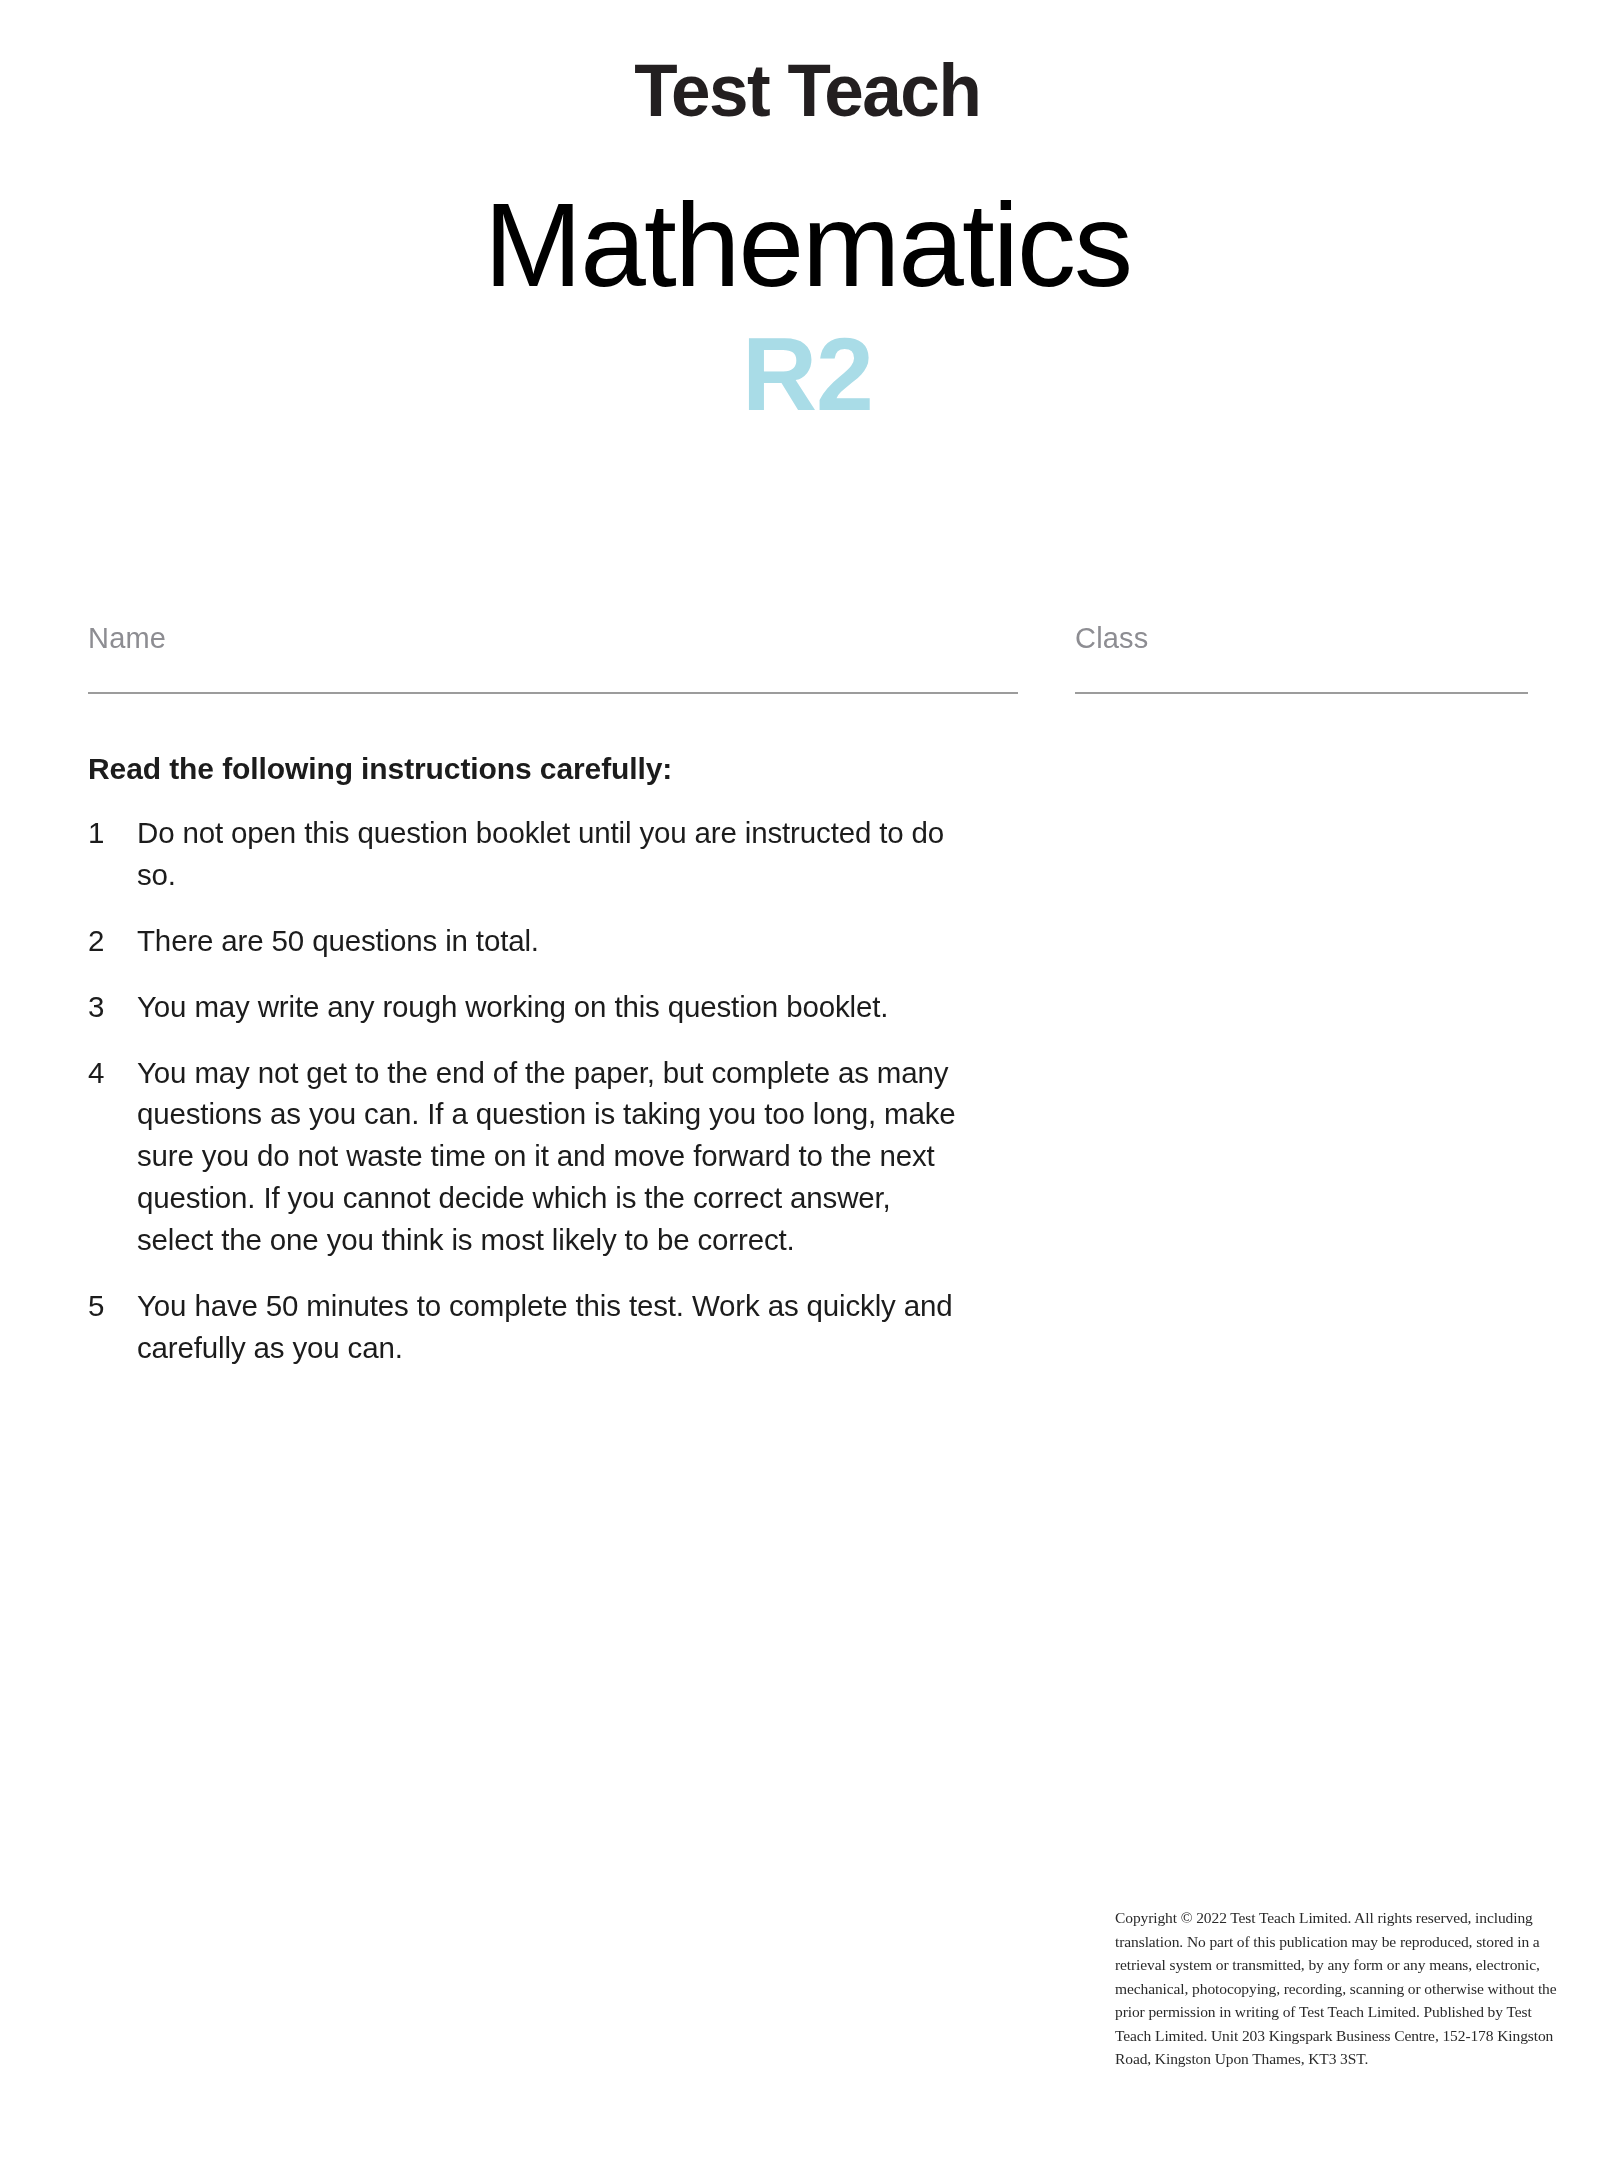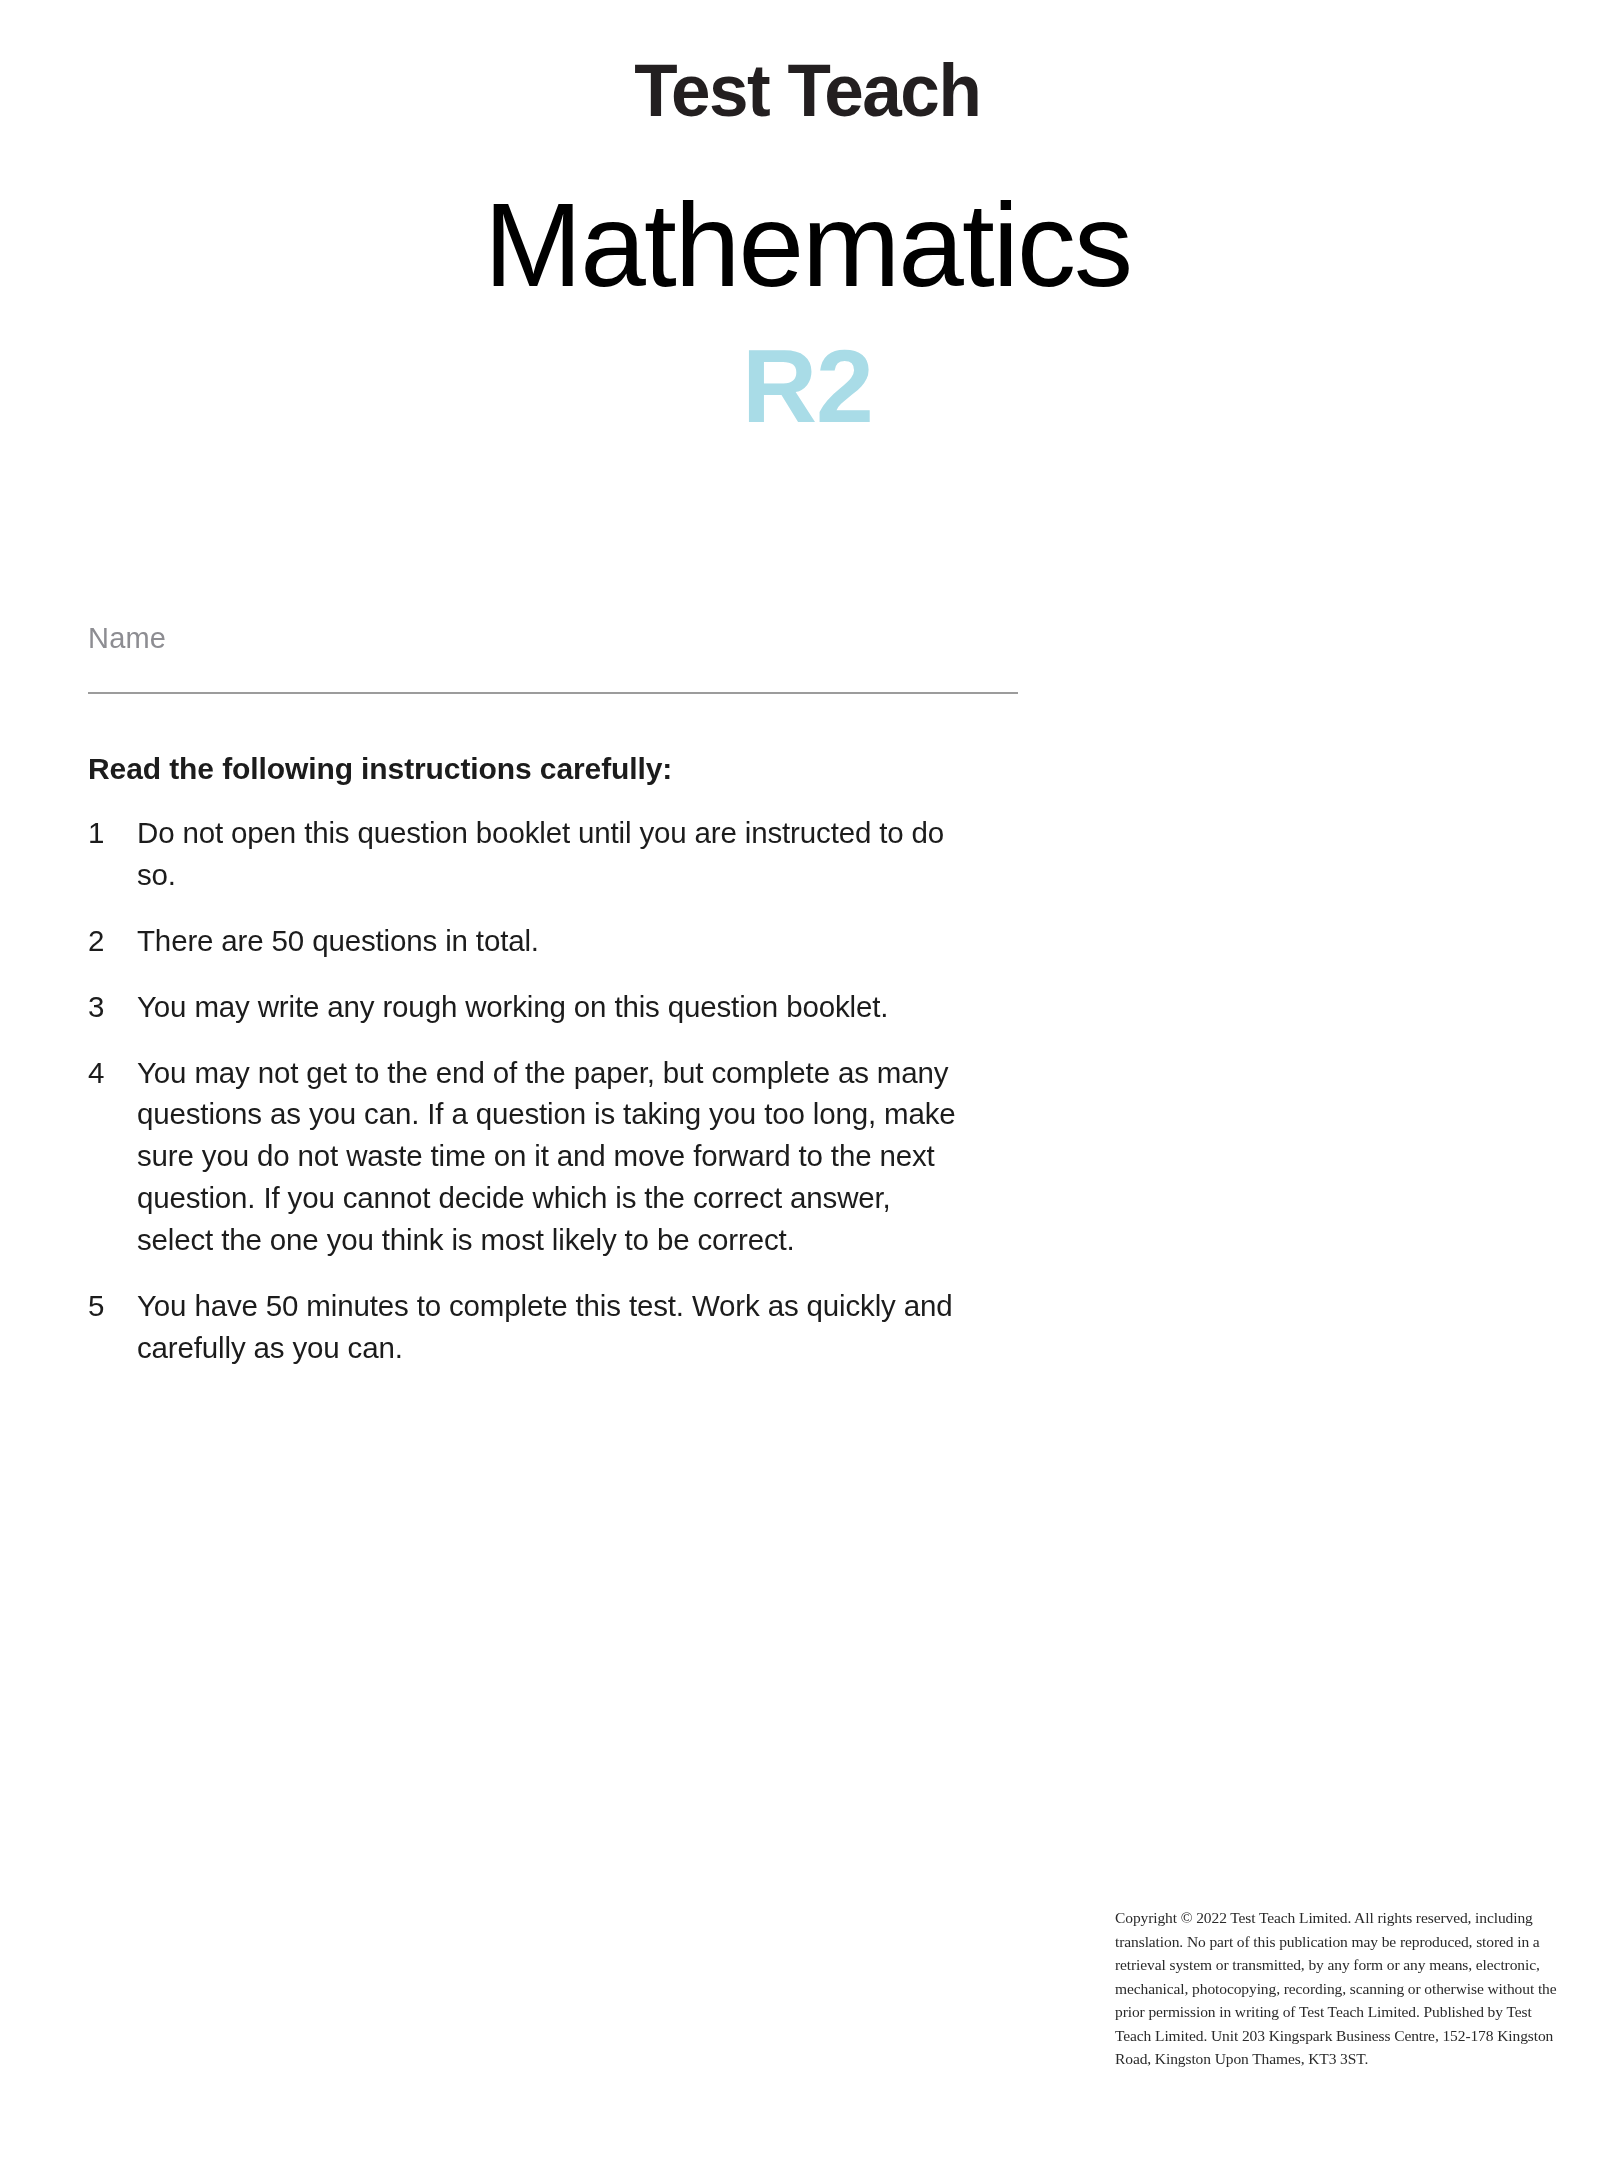--- a/index.html
+++ b/index.html
@@ -58,21 +58,21 @@
     display: block;
   }
   .paper-code {
     font-family: "Liberation Sans", sans-serif;
     font-weight: bold;
     font-size: 104px;
     line-height: 1.05;
     letter-spacing: -1px;
     color: #a9dce7;
     display: block;
-    margin-top: 23px;
+    margin-top: 11px;
   }
 
   
   .fields {
     position: absolute;
     left: 88px;
     top: 620px;
     width: 1440px;
     height: 90px;
   }
@@ -168,20 +168,23 @@
 
   <div class="title-block">
     <span class="subject-title">Mathematics</span>
     <span class="paper-code">R2</span>
   </div>
 
   <div class="fields">
     <div class="field field-name">
       <span class="field-label">Name</span>
     </div>
+    <div class="field field-class">
+      <span class="field-label">Class</span>
+    </div>
   </div>
 
   <div class="instructions">
     <p class="instructions-heading">Read the following instructions carefully:</p>
 
     <ol class="instr-list">
 
       <li class="instr-item">
         <span class="instr-num">1</span>
         <span class="instr-text">Do not open this question booklet until you are instructed to do so.</span>

